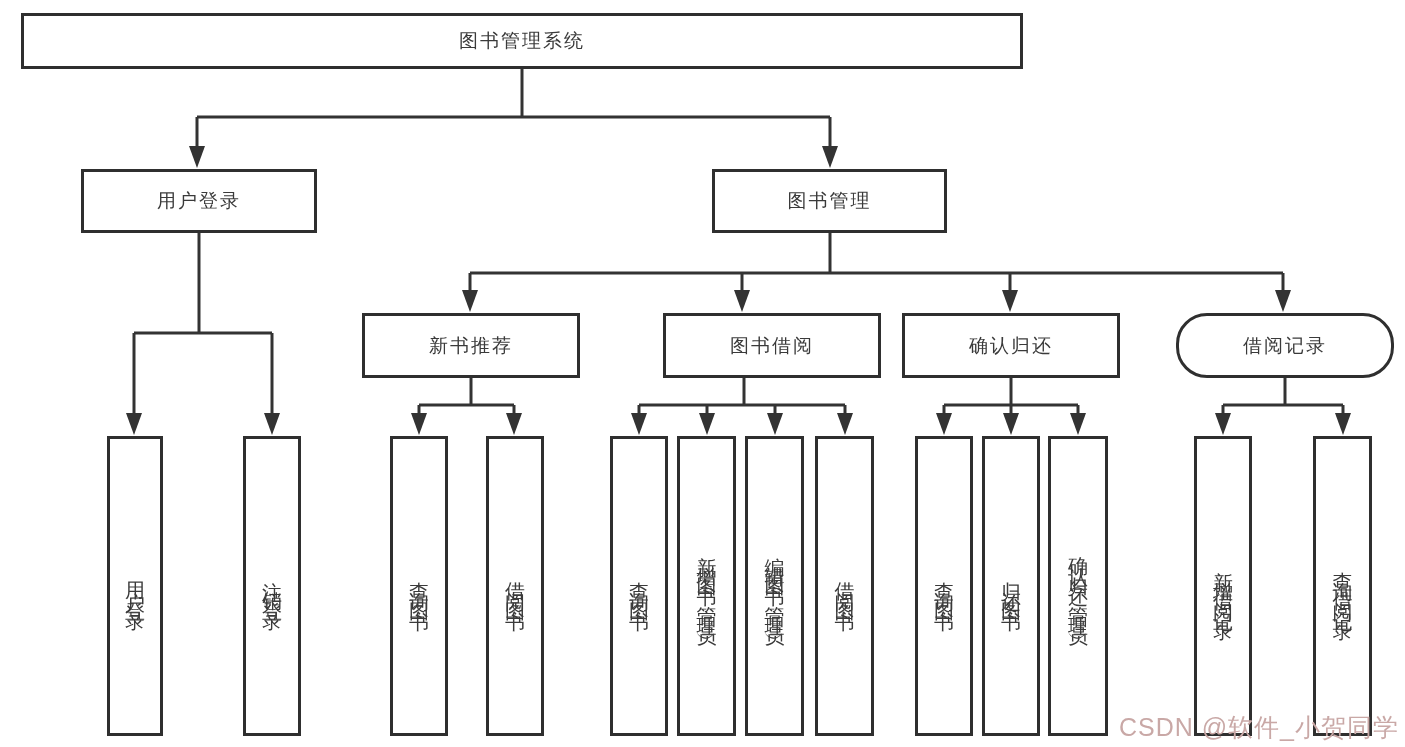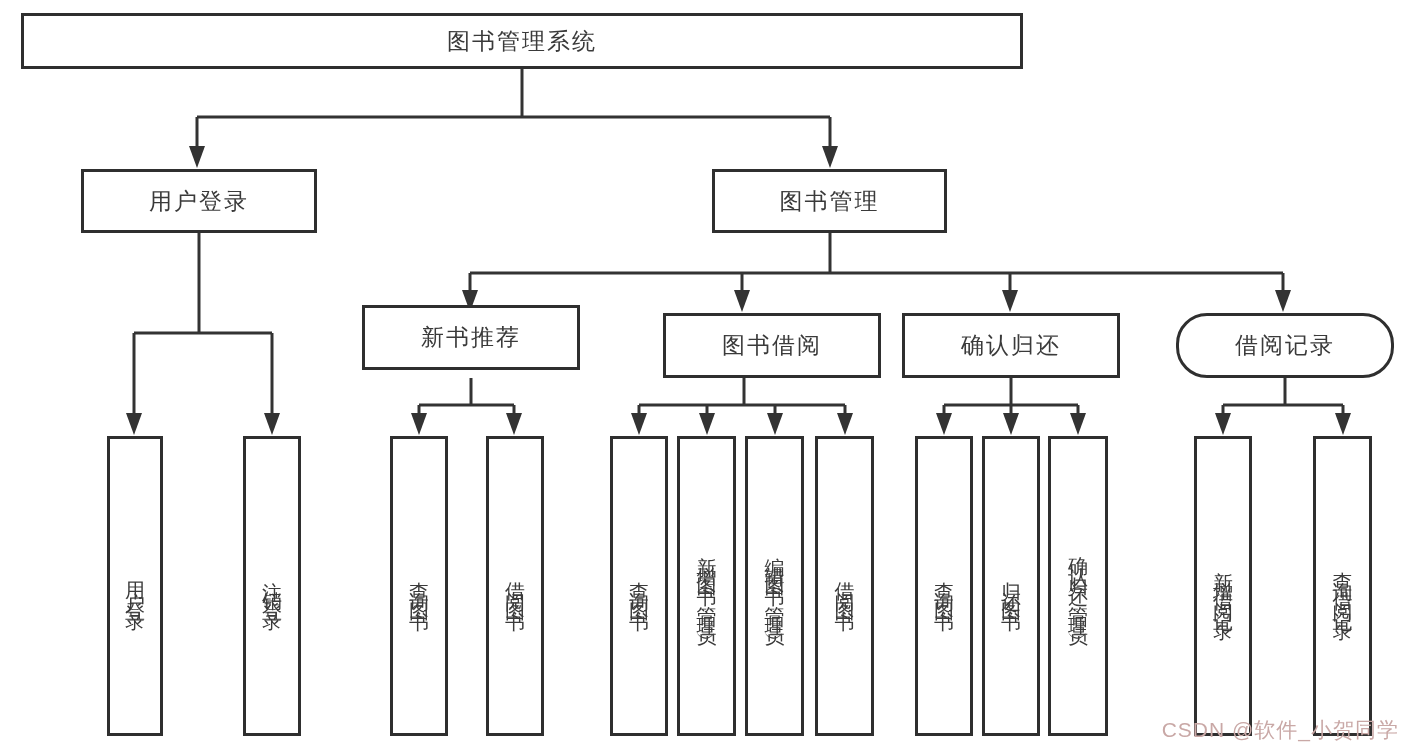--- a/index.html
+++ b/index.html
@@ -24,21 +24,21 @@
   .connectors {
     position: absolute; left: 0; top: 0;
     width: 1405px; height: 747px;
   }
   .node {
     position: absolute;
     border: 3px solid var(--box-border);
     background: var(--background);
     display: flex; align-items: center; justify-content: center;
     color: var(--text);
-    font-size: 23px;
+    font-size: 19px;
     letter-spacing: 2px;
     white-space: nowrap;
   }
   .leaf {
     position: absolute;
     top: 436px; height: 300px;
     border: 3px solid var(--box-border);
     background: var(--background);
     display: flex; align-items: center; justify-content: center;
   }
@@ -48,41 +48,41 @@
     font-size: 20px;
     letter-spacing: 10px;
     line-height: 1.05;
     color: var(--text);
     white-space: nowrap;
   }
   
   .n-root  { left: 21px;  top: 13px;  width: 1002px; height: 56px; }
   .n-login { left: 81px;  top: 169px; width: 236px;  height: 64px; }
   .n-mgmt  { left: 712px; top: 169px; width: 235px;  height: 64px; }
-  .n-g0 { left: 362px;  top: 305px; width: 218px; height: 65px; }
+  .n-g0 { left: 362px;  top: 313px; width: 218px; height: 65px; }
   .n-g1 { left: 663px;  top: 313px; width: 218px; height: 65px; }
   .n-g2 { left: 902px;  top: 313px; width: 218px; height: 65px; }
   .n-g3 { left: 1176px; top: 313px; width: 218px; height: 65px; border-radius: 31px; }
   .l-0  { left: 107px;  width: 56px; }
   .l-1  { left: 243px;  width: 58px; }
   .l-2  { left: 390px;  width: 58px; }
   .l-3  { left: 486px;  width: 58px; }
   .l-4  { left: 610px;  width: 58px; }
   .l-5  { left: 677px;  width: 59px; }
   .l-6  { left: 745px;  width: 59px; }
   .l-7  { left: 815px;  width: 59px; }
   .l-8  { left: 915px;  width: 58px; }
   .l-9  { left: 982px;  width: 58px; }
   .l-10 { left: 1048px; width: 60px; }
   .l-11 { left: 1194px; width: 58px; }
   .l-12 { left: 1313px; width: 59px; }
   .watermark {
     position: absolute;
     right: 6px; bottom: 3px;
-    font-size: 21px;
+    font-size: 25px;
     color: var(--watermark);
     letter-spacing: 1px;
   }
 </style>
 </head>
 <body>
 
 <div class="canvas">
 
   <svg class="connectors" viewBox="0 0 1405 747" xmlns="http://www.w3.org/2000/svg" aria-hidden="true">

